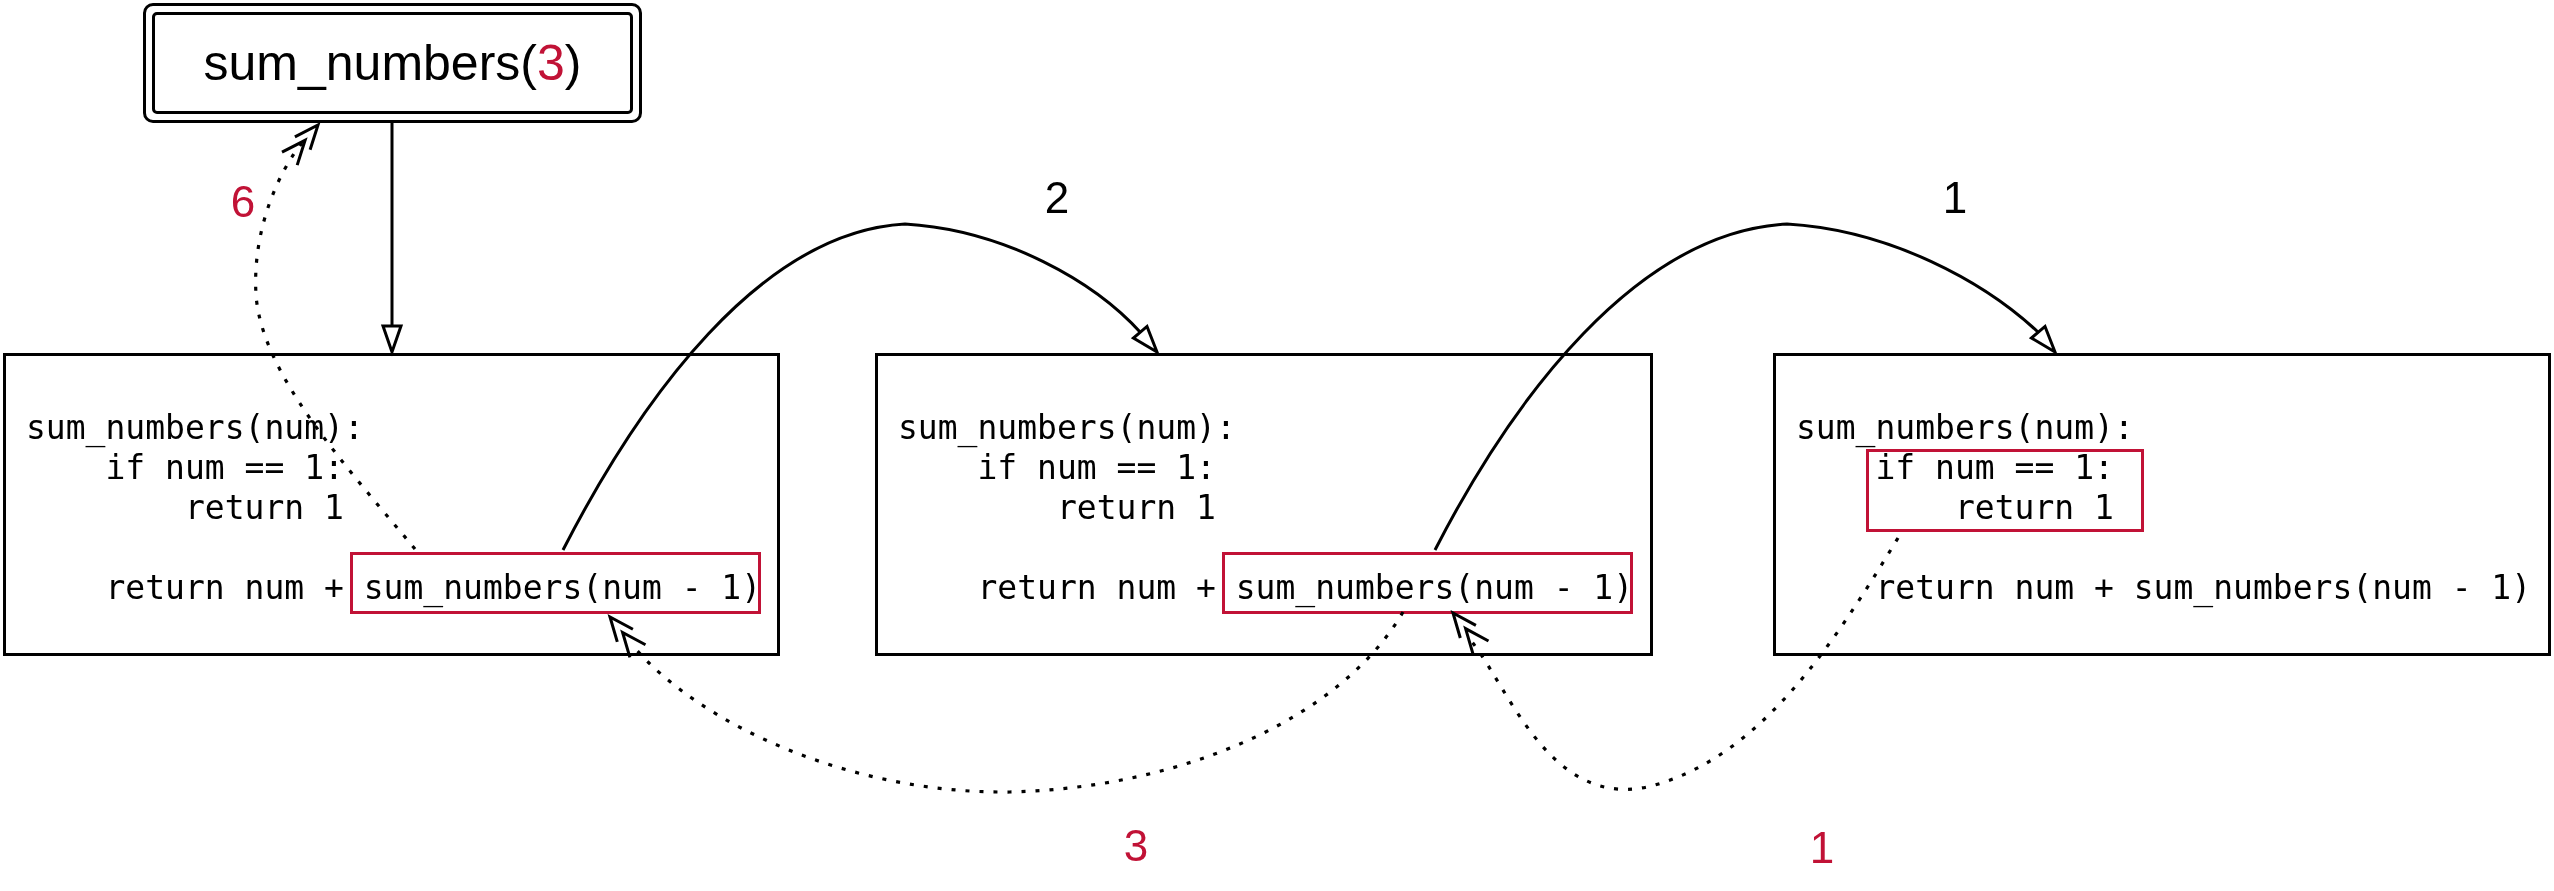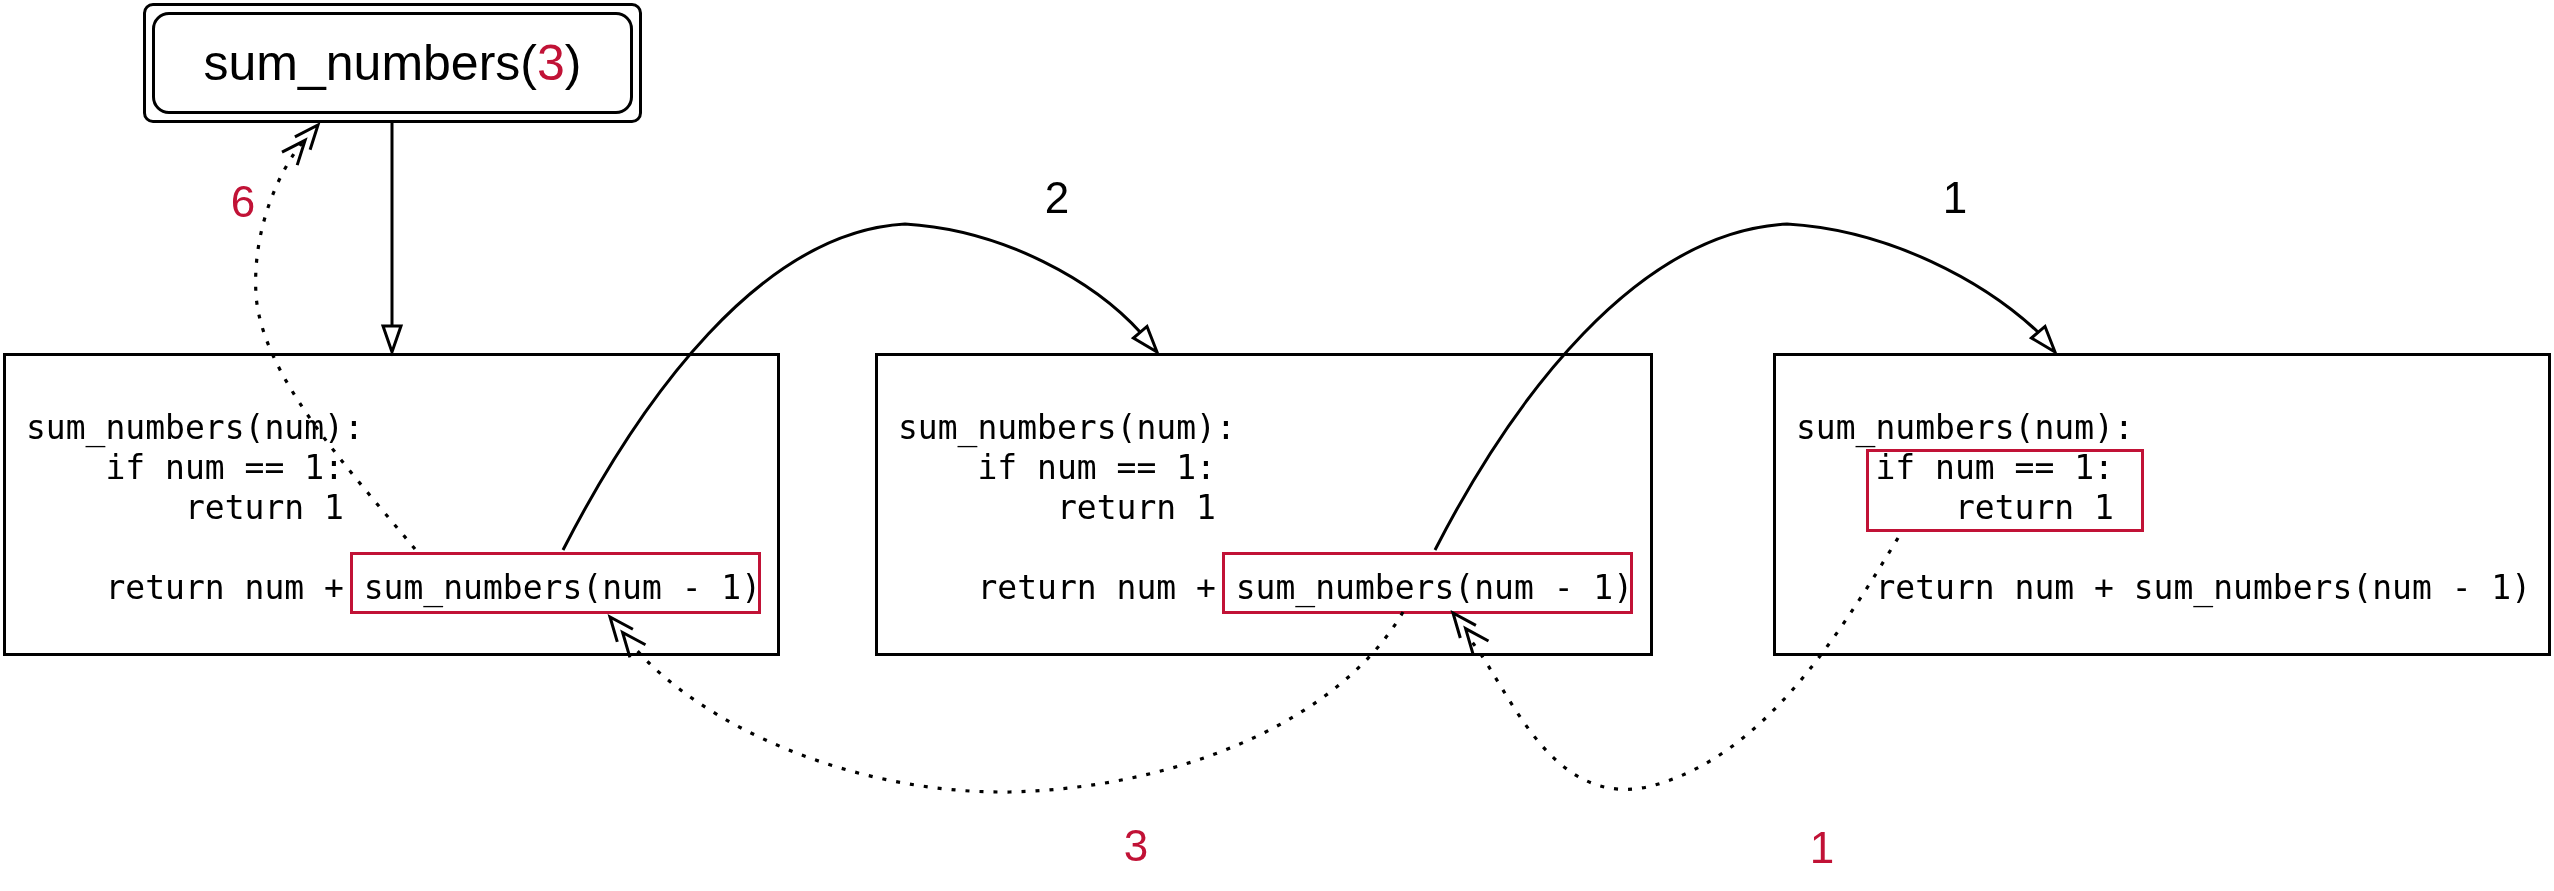--- a/index.html
+++ b/index.html
@@ -19,21 +19,21 @@
     width: 499px; height: 120px;
     border: 3px solid var(--ink);
     border-radius: 10px;
     box-sizing: border-box;
     background: #ffffff;
   }
   .root-box-inner {
     position: absolute;
     left: 6px; top: 6px; right: 6px; bottom: 6px;
     border: 3px solid var(--ink);
-    border-radius: 17px;
+    border-radius: 5px;
     display: flex;
     align-items: center;
     justify-content: center;
     font-size: 50px;
     color: var(--ink);
     white-space: nowrap;
   }
   .root-box-inner .arg { color: var(--red); }
   
   .frame {

